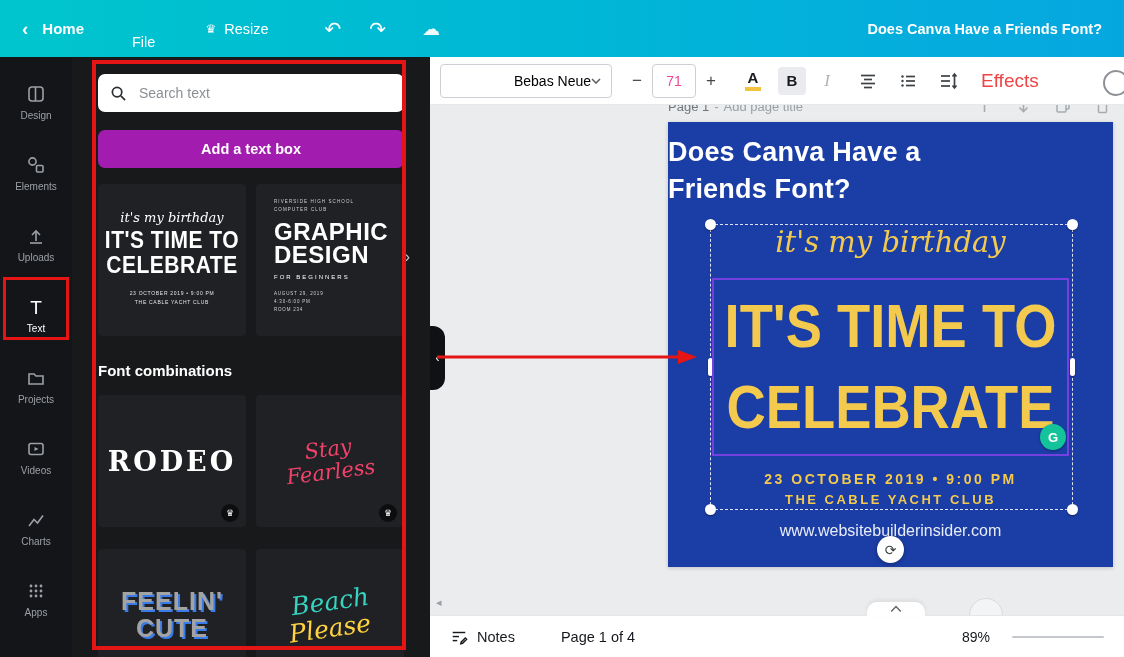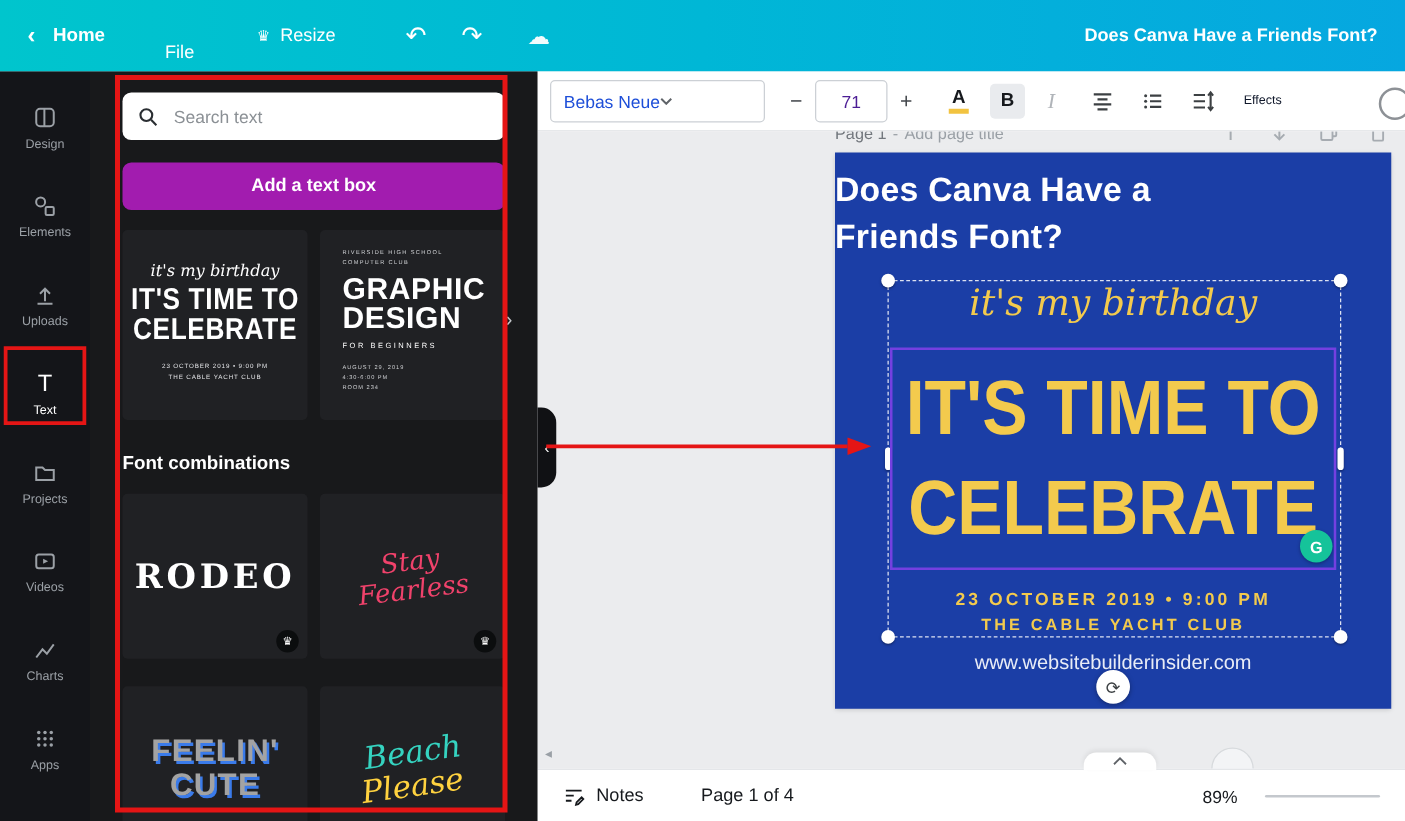--- a/index.html
+++ b/index.html
@@ -65,34 +65,34 @@
   .beach2{color:#ffd23f;font-family:"DejaVu Serif",serif;font-style:italic;font-size:25px;transform:rotate(-8deg);margin-top:-2px;}
 
   .panel-tab{position:absolute;left:430px;top:326px;width:15px;height:64px;background:#101114;z-index:22;
              border-radius:0 12px 12px 0;display:flex;align-items:center;justify-content:center;color:#fff;
              font-size:12px;cursor:pointer;}
 
   
   .toolbar{position:absolute;left:430px;top:57px;right:0;height:48px;background:#fff;z-index:15;
            border-bottom:1px solid #e6e8ea;display:flex;align-items:center;padding:0 10px;box-sizing:border-box;}
   .font-select{width:172px;height:34px;border:1px solid #ccd0d5;border-radius:4px;display:flex;align-items:center;
-               justify-content:flex-start;padding:0 10px;font-size:14px;color:#1d4ed8;box-sizing:border-box;cursor:pointer;}
+               justify-content:flex-end;padding:0 10px;font-size:14px;color:#000000;box-sizing:border-box;cursor:pointer;}
   .size-minus,.size-plus{width:30px;text-align:center;font-size:17px;color:#43474c;cursor:pointer;user-select:none;}
   .size-minus{margin-left:10px;}
-  .size-box{width:58px;height:34px;border:1px solid #ccd0d5;border-radius:4px;display:flex;align-items:center;
-            justify-content:center;font-size:14px;color:#4c1d95;box-sizing:border-box;cursor:text;}
+  .size-box{width:44px;height:34px;border:1px solid #ccd0d5;border-radius:4px;display:flex;align-items:center;
+            justify-content:center;font-size:14px;color:#ec4899;box-sizing:border-box;cursor:text;}
   .tb-color{margin-left:14px;display:flex;flex-direction:column;align-items:center;width:26px;cursor:pointer;}
   .tb-color .a{font-weight:bold;font-size:15px;color:#16191d;line-height:1;}
   .tb-color .bar{width:16px;height:4px;background:#f2c340;margin-top:2px;}
   .tb-bold{margin-left:12px;width:28px;height:28px;background:#e9ebee;border-radius:4px;display:flex;align-items:center;
            justify-content:center;font-weight:bold;font-size:15px;color:#16191d;cursor:pointer;}
   .tb-italic{margin-left:10px;font-family:"Liberation Serif",serif;font-style:italic;font-size:17px;color:#b0b4b9;
              width:22px;text-align:center;cursor:pointer;}
   .tb-icon{margin-left:20px;cursor:pointer;display:flex;align-items:center;}
-  .effects{margin-left:22px;font-size:10px;color:#0f172a;cursor:pointer;}
+  .effects{margin-left:22px;font-size:19px;color:#ef4444;cursor:pointer;}
   .tb-circle{position:absolute;right:-5px;top:13px;width:22px;height:22px;border:2px solid #8d9196;border-radius:50%;cursor:pointer;}
 
   
   .canvas-area{position:absolute;left:430px;top:105px;right:0;bottom:42px;background:#ebecee;overflow:hidden;z-index:1;}
   .page-label-row{position:absolute;left:238px;right:14px;top:-7px;display:flex;align-items:center;font-size:13px;color:#9aa0a6;}
   .pl-label{color:#72777d;}
   .pl-dash{margin:0 5px;}
   .page-actions{margin-left:auto;display:flex;gap:24px;align-items:center;opacity:.85;}
   .page-actions svg{display:block;}
 

